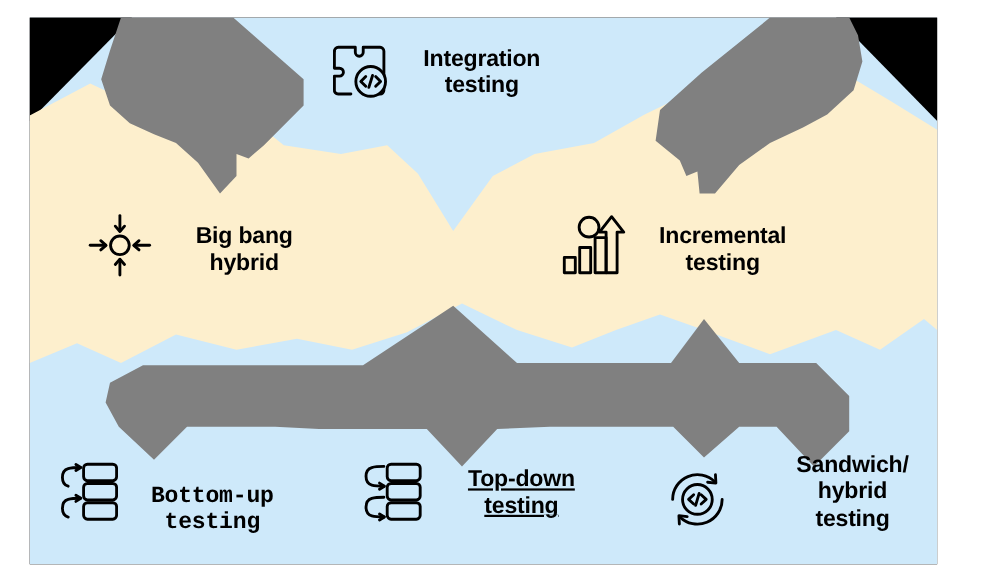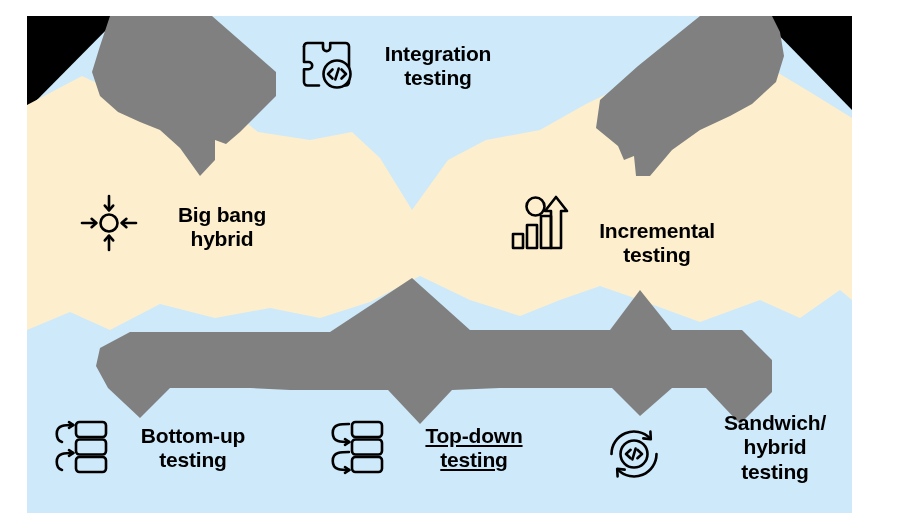--- a/index.html
+++ b/index.html
@@ -122,35 +122,35 @@
 
   <div class="icon" style="left:510px;top:192px;width:62px;height:62px;">
     <svg width="62" height="62" viewBox="0 0 62 62" fill="none" stroke="#000" stroke-width="2.6" stroke-linejoin="round">
       <circle cx="25.5" cy="14.5" r="9"></circle>
       <rect x="3" y="42" width="10" height="14"></rect>
       <rect x="17" y="33" width="10" height="23"></rect>
       <rect x="31" y="24" width="10" height="32"></rect>
       <path d="M47 56V19h-6L52 5l11 14h-6v37z" transform="translate(-6,0)"></path>
     </svg>
   </div>
-  <div class="label" style="left:576px;top:203px;width:162px;margin-top:16px;">Incremental
+  <div class="label" style="left:576px;top:203px;width:162px;">Incremental
 testing</div>
 
   <div class="icon" style="left:52px;top:418px;width:58px;height:58px;">
     <svg width="58" height="58" viewBox="0 0 58 58" fill="none" stroke="#000" stroke-width="2.6" stroke-linecap="round" stroke-linejoin="round">
       <rect x="24" y="4" width="30" height="15" rx="3.5"></rect>
       <rect x="24" y="21.5" width="30" height="15" rx="3.5"></rect>
       <rect x="24" y="39" width="30" height="15" rx="3.5"></rect>
       <path d="M10 24c-7-2-7-14 0-16 3.5-1 7-1 11-1"></path>
       <path d="M17 4.2 21.5 7 17 9.8"></path>
       <path d="M10 52c-7-2-7-14 0-16 3.5-1 7-1 11-1"></path>
       <path d="M17 32.2 21.5 35 17 37.8"></path>
     </svg>
   </div>
-  <div class="label" style="left:117px;top:424px;width:152px;">Bottom-up
+  <div class="label" style="left:117px;top:440px;width:152px;font-family:Liberation Mono, monospace;">Bottom-up
 testing</div>
 
   <div class="icon" style="left:328px;top:418px;width:58px;height:58px;">
     <svg width="58" height="58" viewBox="0 0 58 58" fill="none" stroke="#000" stroke-width="2.6" stroke-linecap="round" stroke-linejoin="round">
       <rect x="24" y="4" width="30" height="15" rx="3.5"></rect>
       <rect x="24" y="21.5" width="30" height="15" rx="3.5"></rect>
       <rect x="24" y="39" width="30" height="15" rx="3.5"></rect>
       <path d="M21 6c-4 0-7.5 0-11 1-7 2-7 14 0 16 3.5 1 7 1 11 1"></path>
       <path d="M17 21.2 21.5 24 17 26.8"></path>
       <path d="M21 34c-4 0-7.5 0-11 1-7 2-7 14 0 16 3.5 1 7 1 11 1"></path>

